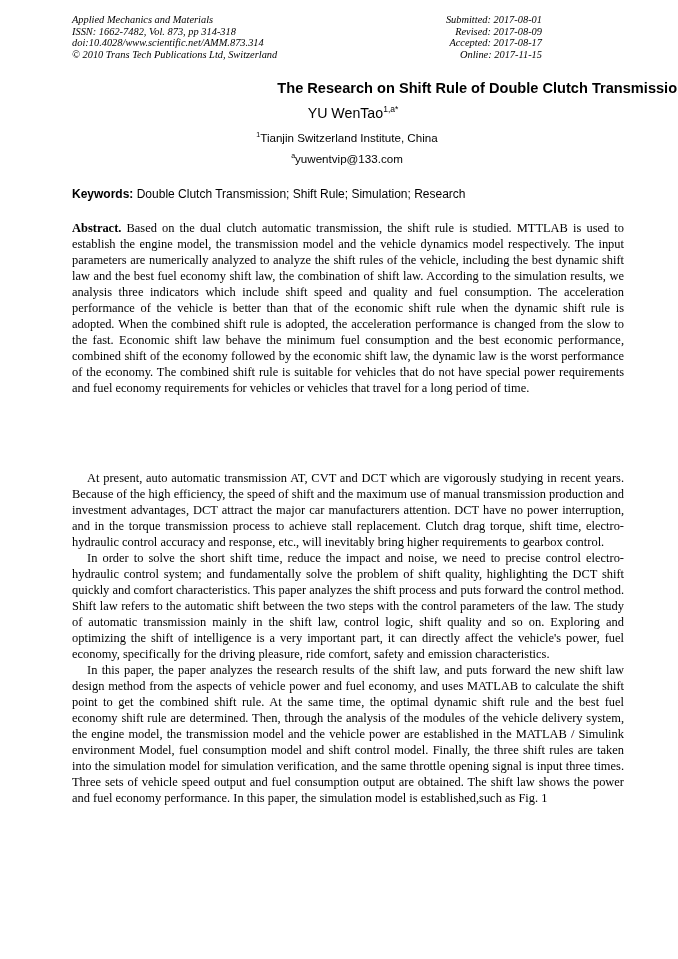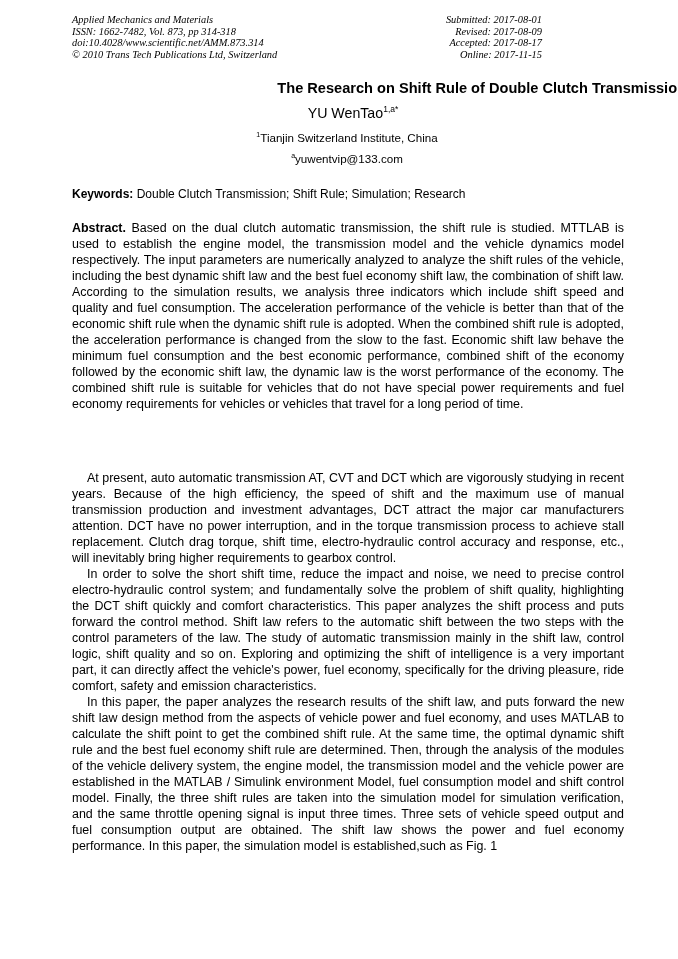--- a/index.html
+++ b/index.html
@@ -10,21 +10,21 @@
   .hdr-right { right: 64px; text-align: right; }
   .hdr div { white-space: nowrap; }
   .title { position: absolute; left: 0; width: 678px; top: 80px; text-align: right; font-family: "Liberation Sans", sans-serif; font-weight: bold; font-size: 14.6px; }
   .author { position: absolute; left: 0; width: 678px; top: 104px; text-align: center; font-family: "Liberation Sans", sans-serif; font-size: 14.2px; padding-left: 6px; }
   .author sup { font-size: 8.5px; vertical-align: 6px; }
   .affil { position: absolute; left: 0; width: 678px; top: 131px; text-align: center; font-family: "Liberation Sans", sans-serif; font-size: 11.6px; }
   .email { position: absolute; left: 0; width: 678px; top: 152px; text-align: center; font-family: "Liberation Sans", sans-serif; font-size: 11.6px; }
   .affil sup, .email sup { font-size: 7px; vertical-align: 5px; }
   .keywords { position: absolute; left: 64px; width: 552px; top: 187px; font-family: "Liberation Sans", sans-serif; font-size: 12px; }
   .keywords b { font-weight: bold; }
-  .body-text { position: absolute; left: 64px; width: 552px; font-family: Liberation Sans, sans-serif; font-size: 12.45px; line-height: 16px; text-align: justify; }
+  .body-text { position: absolute; left: 64px; width: 552px; font-family: Liberation Serif, serif; font-size: 12.45px; line-height: 16px; text-align: justify; }
   .abstract { top: 220px; }
   .abstract b { font-weight: bold; }
   .section-heading { position: absolute; left: 64px; top: 448px; font-family: "Liberation Serif", serif; font-weight: bold; font-size: 12.6px; }
   .sec1 { top: 470px; }
   .sec1 p { margin: 0; text-indent: 15px; }
 </style>
 </head>
 <body>
 
 <div class="page">

